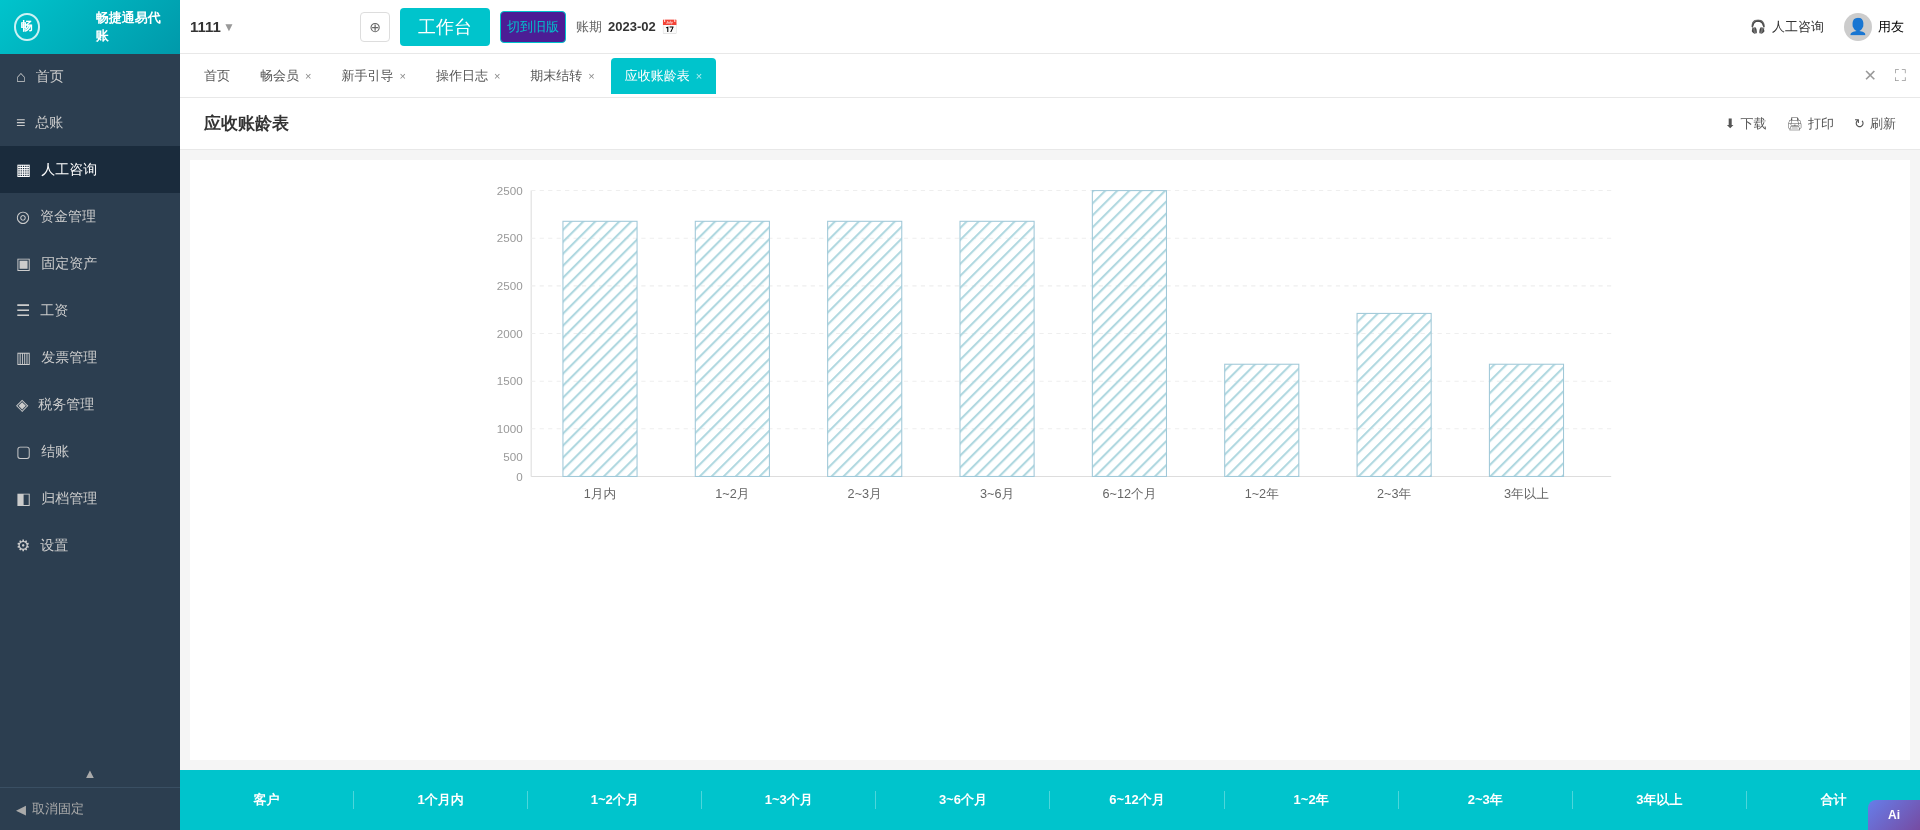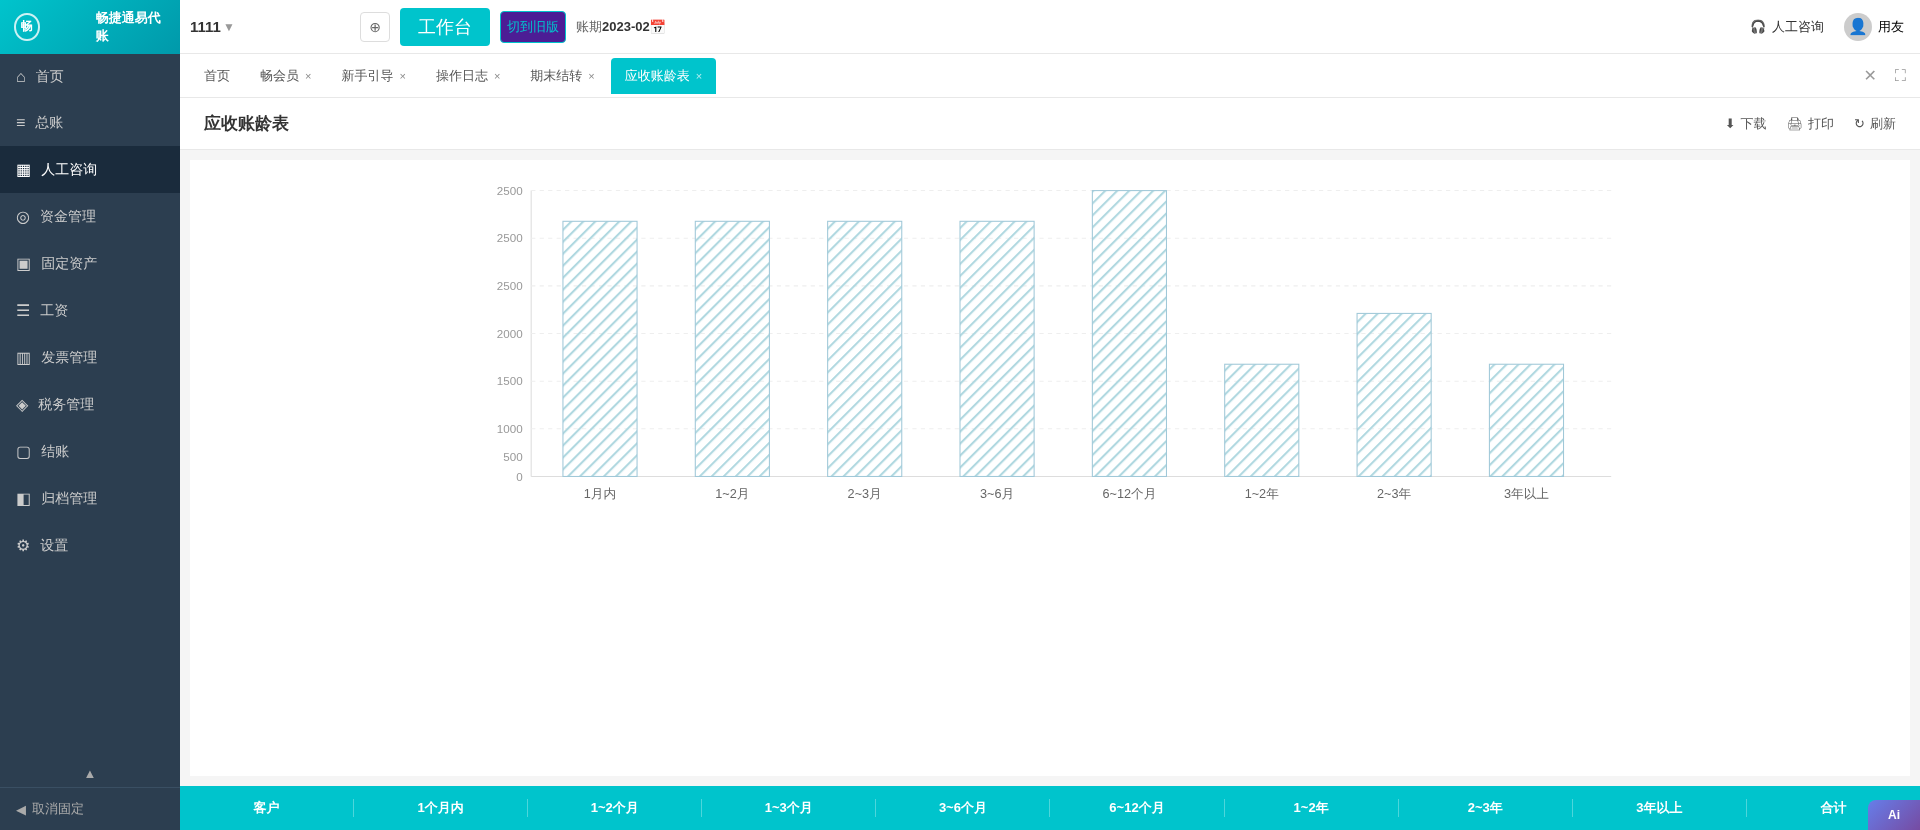--- a/index.html
+++ b/index.html
@@ -88,20 +88,21 @@
       color: #00c4cc;
       background: #4c1d95;
       border-radius: 4px;
       padding: 6px 6px;
       font-size: 13px;
       cursor: pointer;
     }
     .period-area {
       display: flex;
       align-items: center;
+      gap: 6px;
       color: #333;
       font-size: 13px;
     }
     .period-label { color: #666; }
     .period-value { font-weight: bold; color: #333; }
     .period-icon { color: #00c4cc; font-size: 14px; cursor: pointer; }
     .header-right {
       margin-left: auto;
       display: flex;
       align-items: center;
@@ -279,21 +280,21 @@
     .chart-wrapper {
       background: #fff;
       margin: 10px;
       padding: 20px;
       flex: 1;
     }
 
     
     .table-footer {
       background: #00c4cc;
-      height: 44px;
+      height: 60px;
       display: flex;
       align-items: center;
       flex-shrink: 0;
     }
     .table-footer-col {
       flex: 1;
       text-align: center;
       color: #fff;
       font-size: 13px;
       font-weight: bold;

